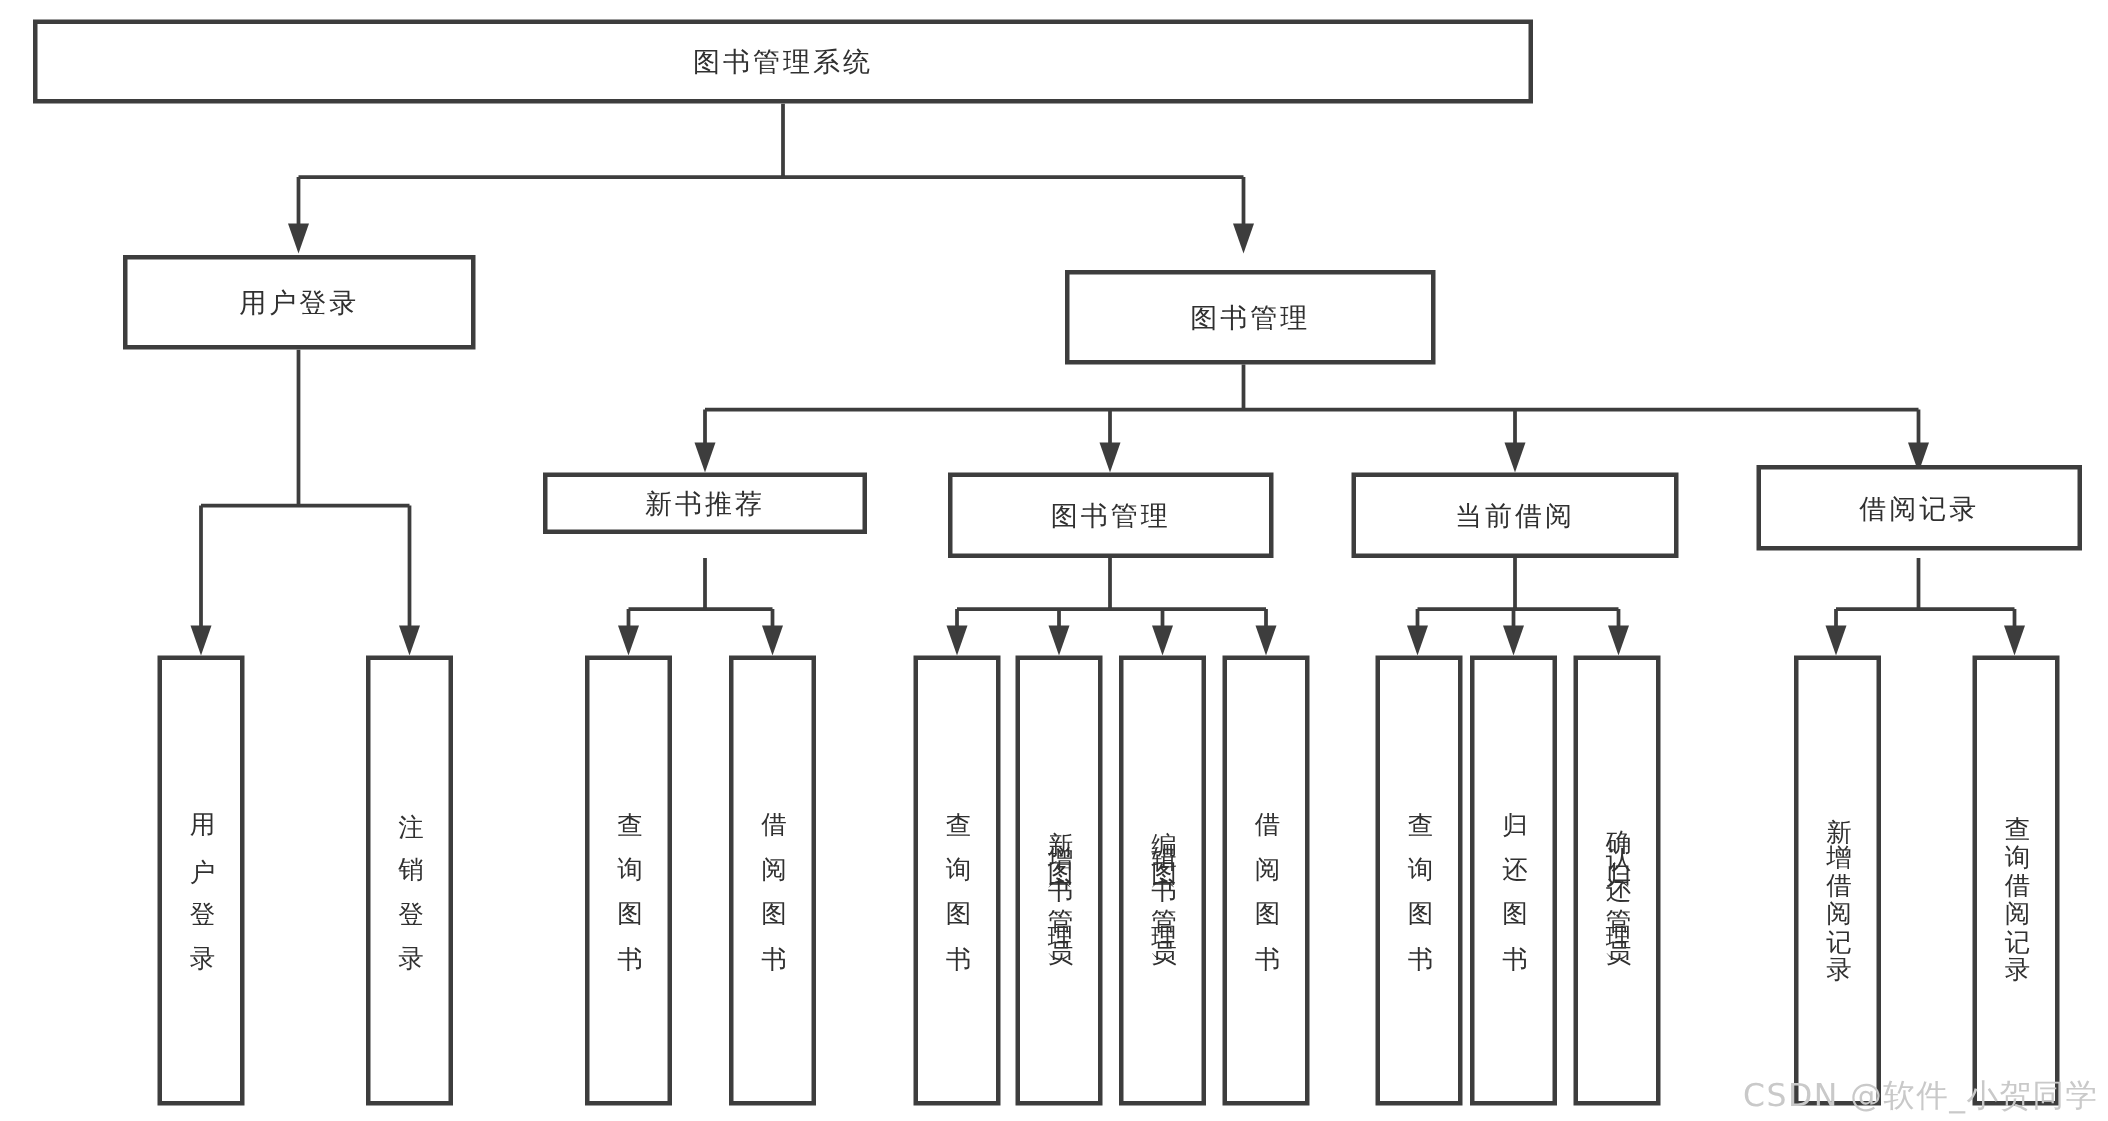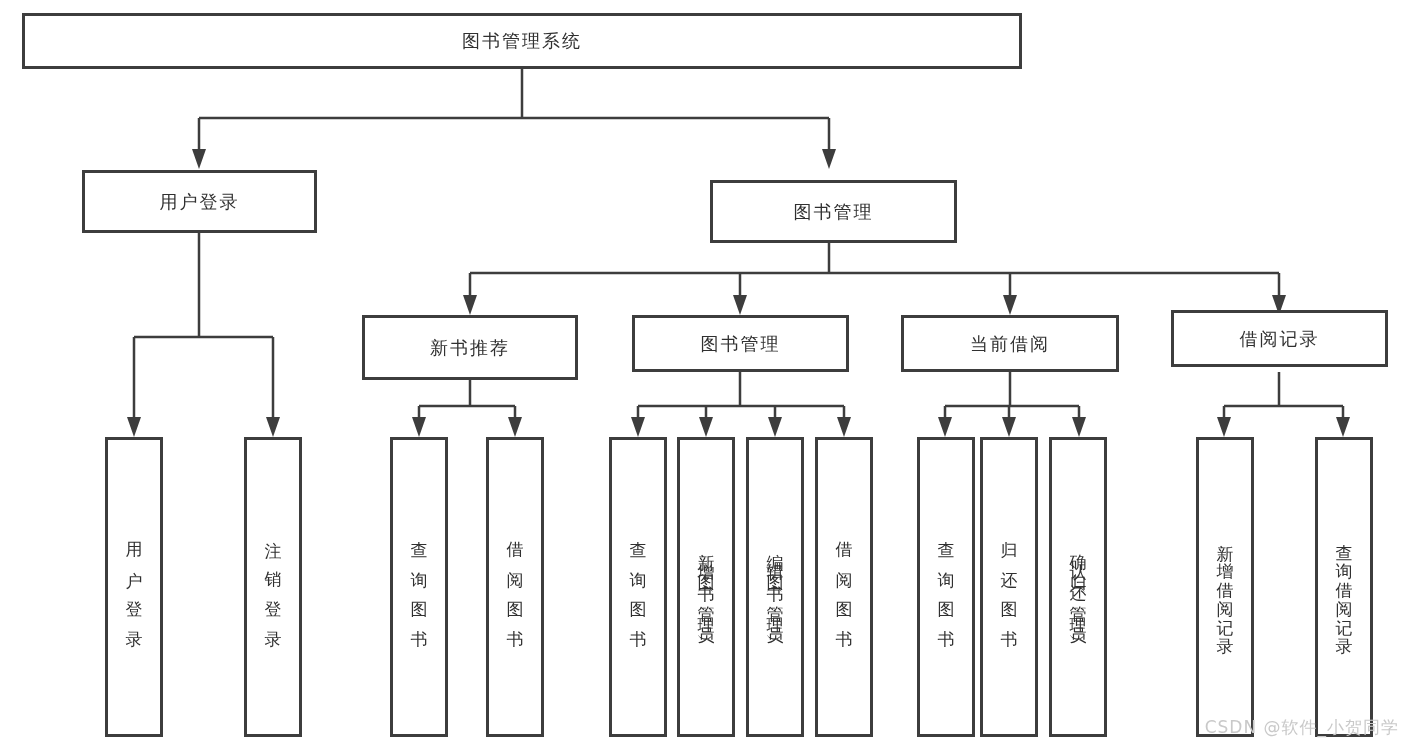--- a/index.html
+++ b/index.html
@@ -42,21 +42,21 @@
     text-orientation:mixed;
     font-size:17px;color:var(--text);
     line-height:1;white-space:nowrap;
   }
   .sp-wide{letter-spacing:1.75em;}
   .sp-med{letter-spacing:1.1em;}
   .sp-tight{letter-spacing:0.62em;}
   .watermark{
     position:absolute;
     top:716px;right:6px;
-    font-size:17px;
+    font-size:21px;
     color:var(--wm);
     letter-spacing:1px;
     z-index:6;
     white-space:nowrap;
   }
 </style>
 </head>
 <body>
 
 <div id="canvas">
@@ -102,21 +102,21 @@
       <polygon fill="#3d3d3d" stroke="none" points="1217,417 1231,417 1224,437"></polygon>
       <polygon fill="#3d3d3d" stroke="none" points="1336,417 1350,417 1343,437"></polygon>
     </g>
   </svg>
 
   <div class="node" style="left:22px;top:13px;width:1000px;height:56px;">图书管理系统</div>
 
   <div class="node" style="left:82px;top:170px;width:235px;height:63px;">用户登录</div>
   <div class="node" style="left:710px;top:180px;width:247px;height:63px;">图书管理</div>
 
-  <div class="node" style="left:362px;top:315px;width:216px;height:65px;">新书推荐</div>
+  <div class="node" style="left:362px;top:315px;width:216px;height:41px;">新书推荐</div>
   <div class="node" style="left:632px;top:315px;width:217px;height:57px;">图书管理</div>
   <div class="node" style="left:901px;top:315px;width:218px;height:57px;">当前借阅</div>
   <div class="node" style="left:1171px;top:310px;width:217px;height:57px;">借阅记录</div>
 
   <div class="leaf" style="left:105px;">
     <span class="vtext sp-wide">用户登录</span>
   </div>
   <div class="leaf" style="left:244px;">
     <span class="vtext sp-wide">注销登录</span>
   </div>

